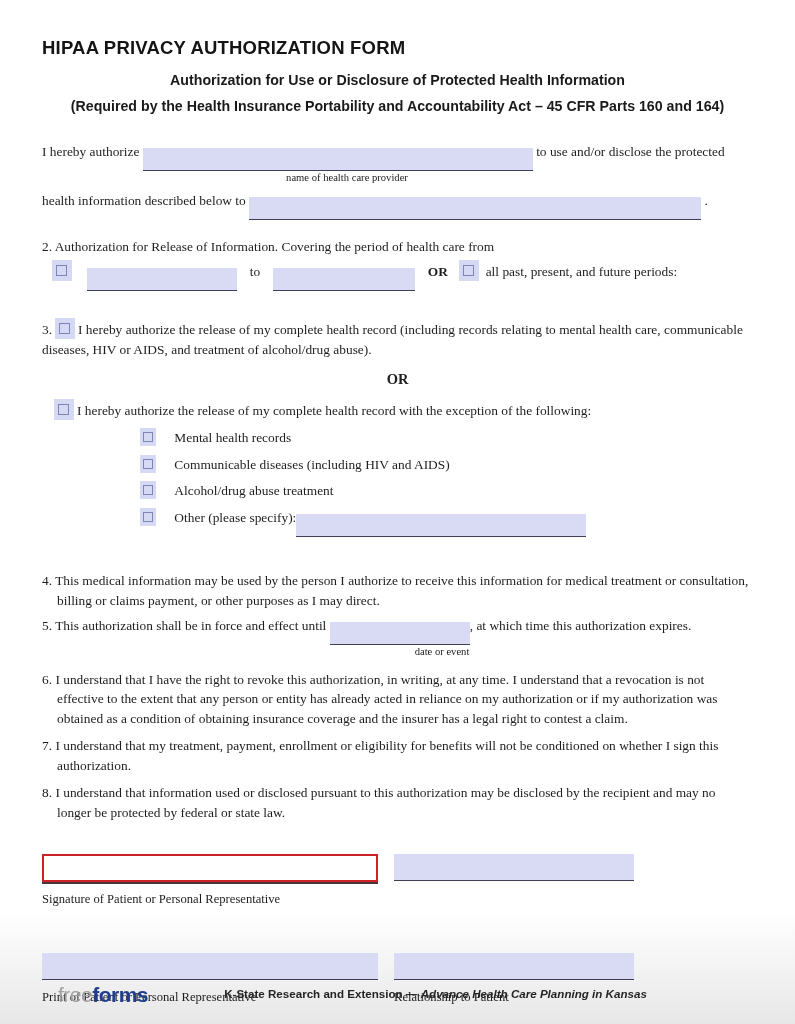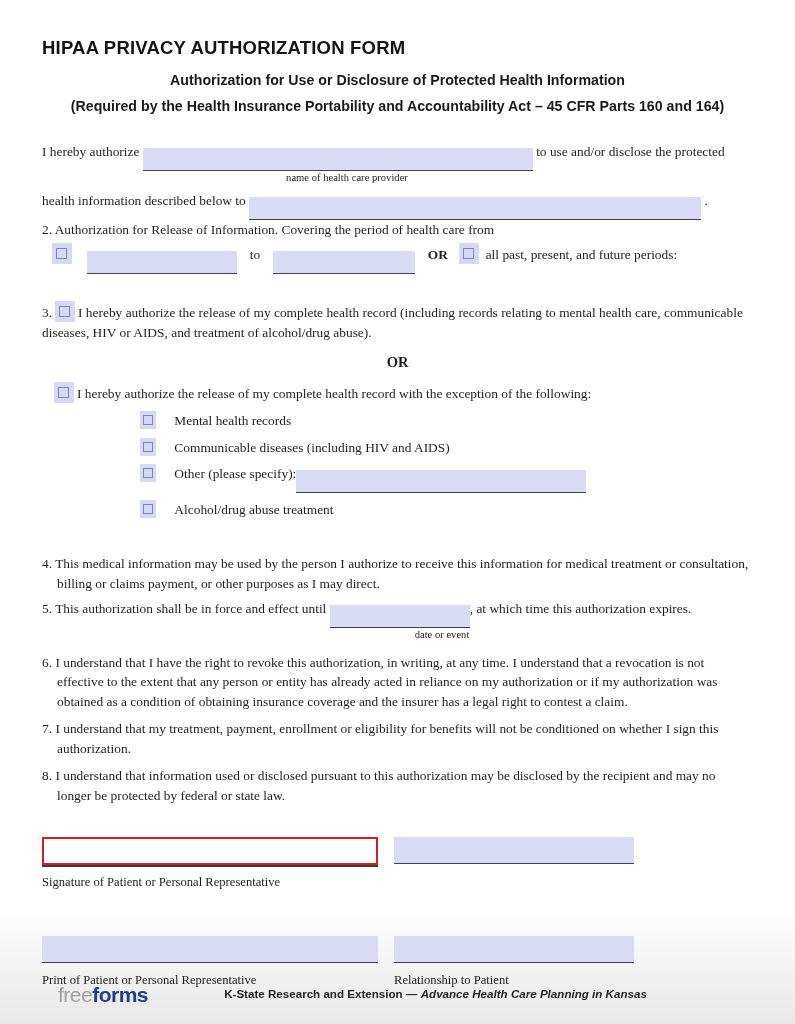--- a/index.html
+++ b/index.html
@@ -49,21 +49,21 @@
     content:""; position:absolute; left:4px; top:5px;
     width:9px; height:9px; border:1.6px solid #7e85b2; background:#d5d9f3;
   }
   .cb.small { width:16px; height:18px; vertical-align:-4px; }
   .cb.small::after { left:3px; top:4px; width:8px; height:8px; border-width:1.4px; }
 
   .caption { font-size:10.6px; color:#222; text-align:center; line-height:1.1; margin-top:1px; }
 
   .row1 { margin-top:25px; }
   .row2 { margin-top:7px; }
-  .sec2-head { }
+  .sec2-head { margin-top:17px; }
   .sec2-row { margin-top:3px; margin-left:10px; }
   .sec3 { margin-top:27px; }
   .or-center { margin-top:9px; text-align:center; font-weight:700; font-size:14.5px; }
   .sec3b { margin-top:9px; margin-left:0; }
   .exc-list { margin:7px 0 0 98px; }
   .exc-row { margin-top:7px; }
   .exc-row .lbl { margin-left:15px; }
 
   .num-item { padding-left:15px; text-indent:-15px; }
   .sec4 { margin-top:34px; }
@@ -152,25 +152,25 @@
       <div class="exc-row">
         <span class="cb small"></span>
         <span class="lbl">Mental health records</span>
       </div>
       <div class="exc-row">
         <span class="cb small"></span>
         <span class="lbl">Communicable diseases (including HIV and AIDS)</span>
       </div>
       <div class="exc-row">
         <span class="cb small"></span>
+        <span class="lbl">Alcohol/drug abuse treatment</span>
+      </div>
+      <div class="exc-row">
+        <span class="cb small"></span>
         <span class="lbl">Other (please specify):</span><input class="field" style="width: 290px;" value="">
-      </div>
-      <div class="exc-row">
-        <span class="cb small"></span>
-        <span class="lbl">Alcohol/drug abuse treatment</span>
       </div>
     </div>
 
     <div class="num-item sec4">4. This medical information may be used by the person I authorize to receive this information for medical treatment or consultation, billing or claims payment, or other purposes as I may direct.</div>
 
     <div class="num-item sec5">
       <span>5. This authorization shall be in force and effect until</span>
       <input class="field" style="width: 140px;" value=""><span>, at which time this authorization expires.</span>
     </div>
     <div class="caption" style="margin-left:330px;width:140px">date or event</div>

